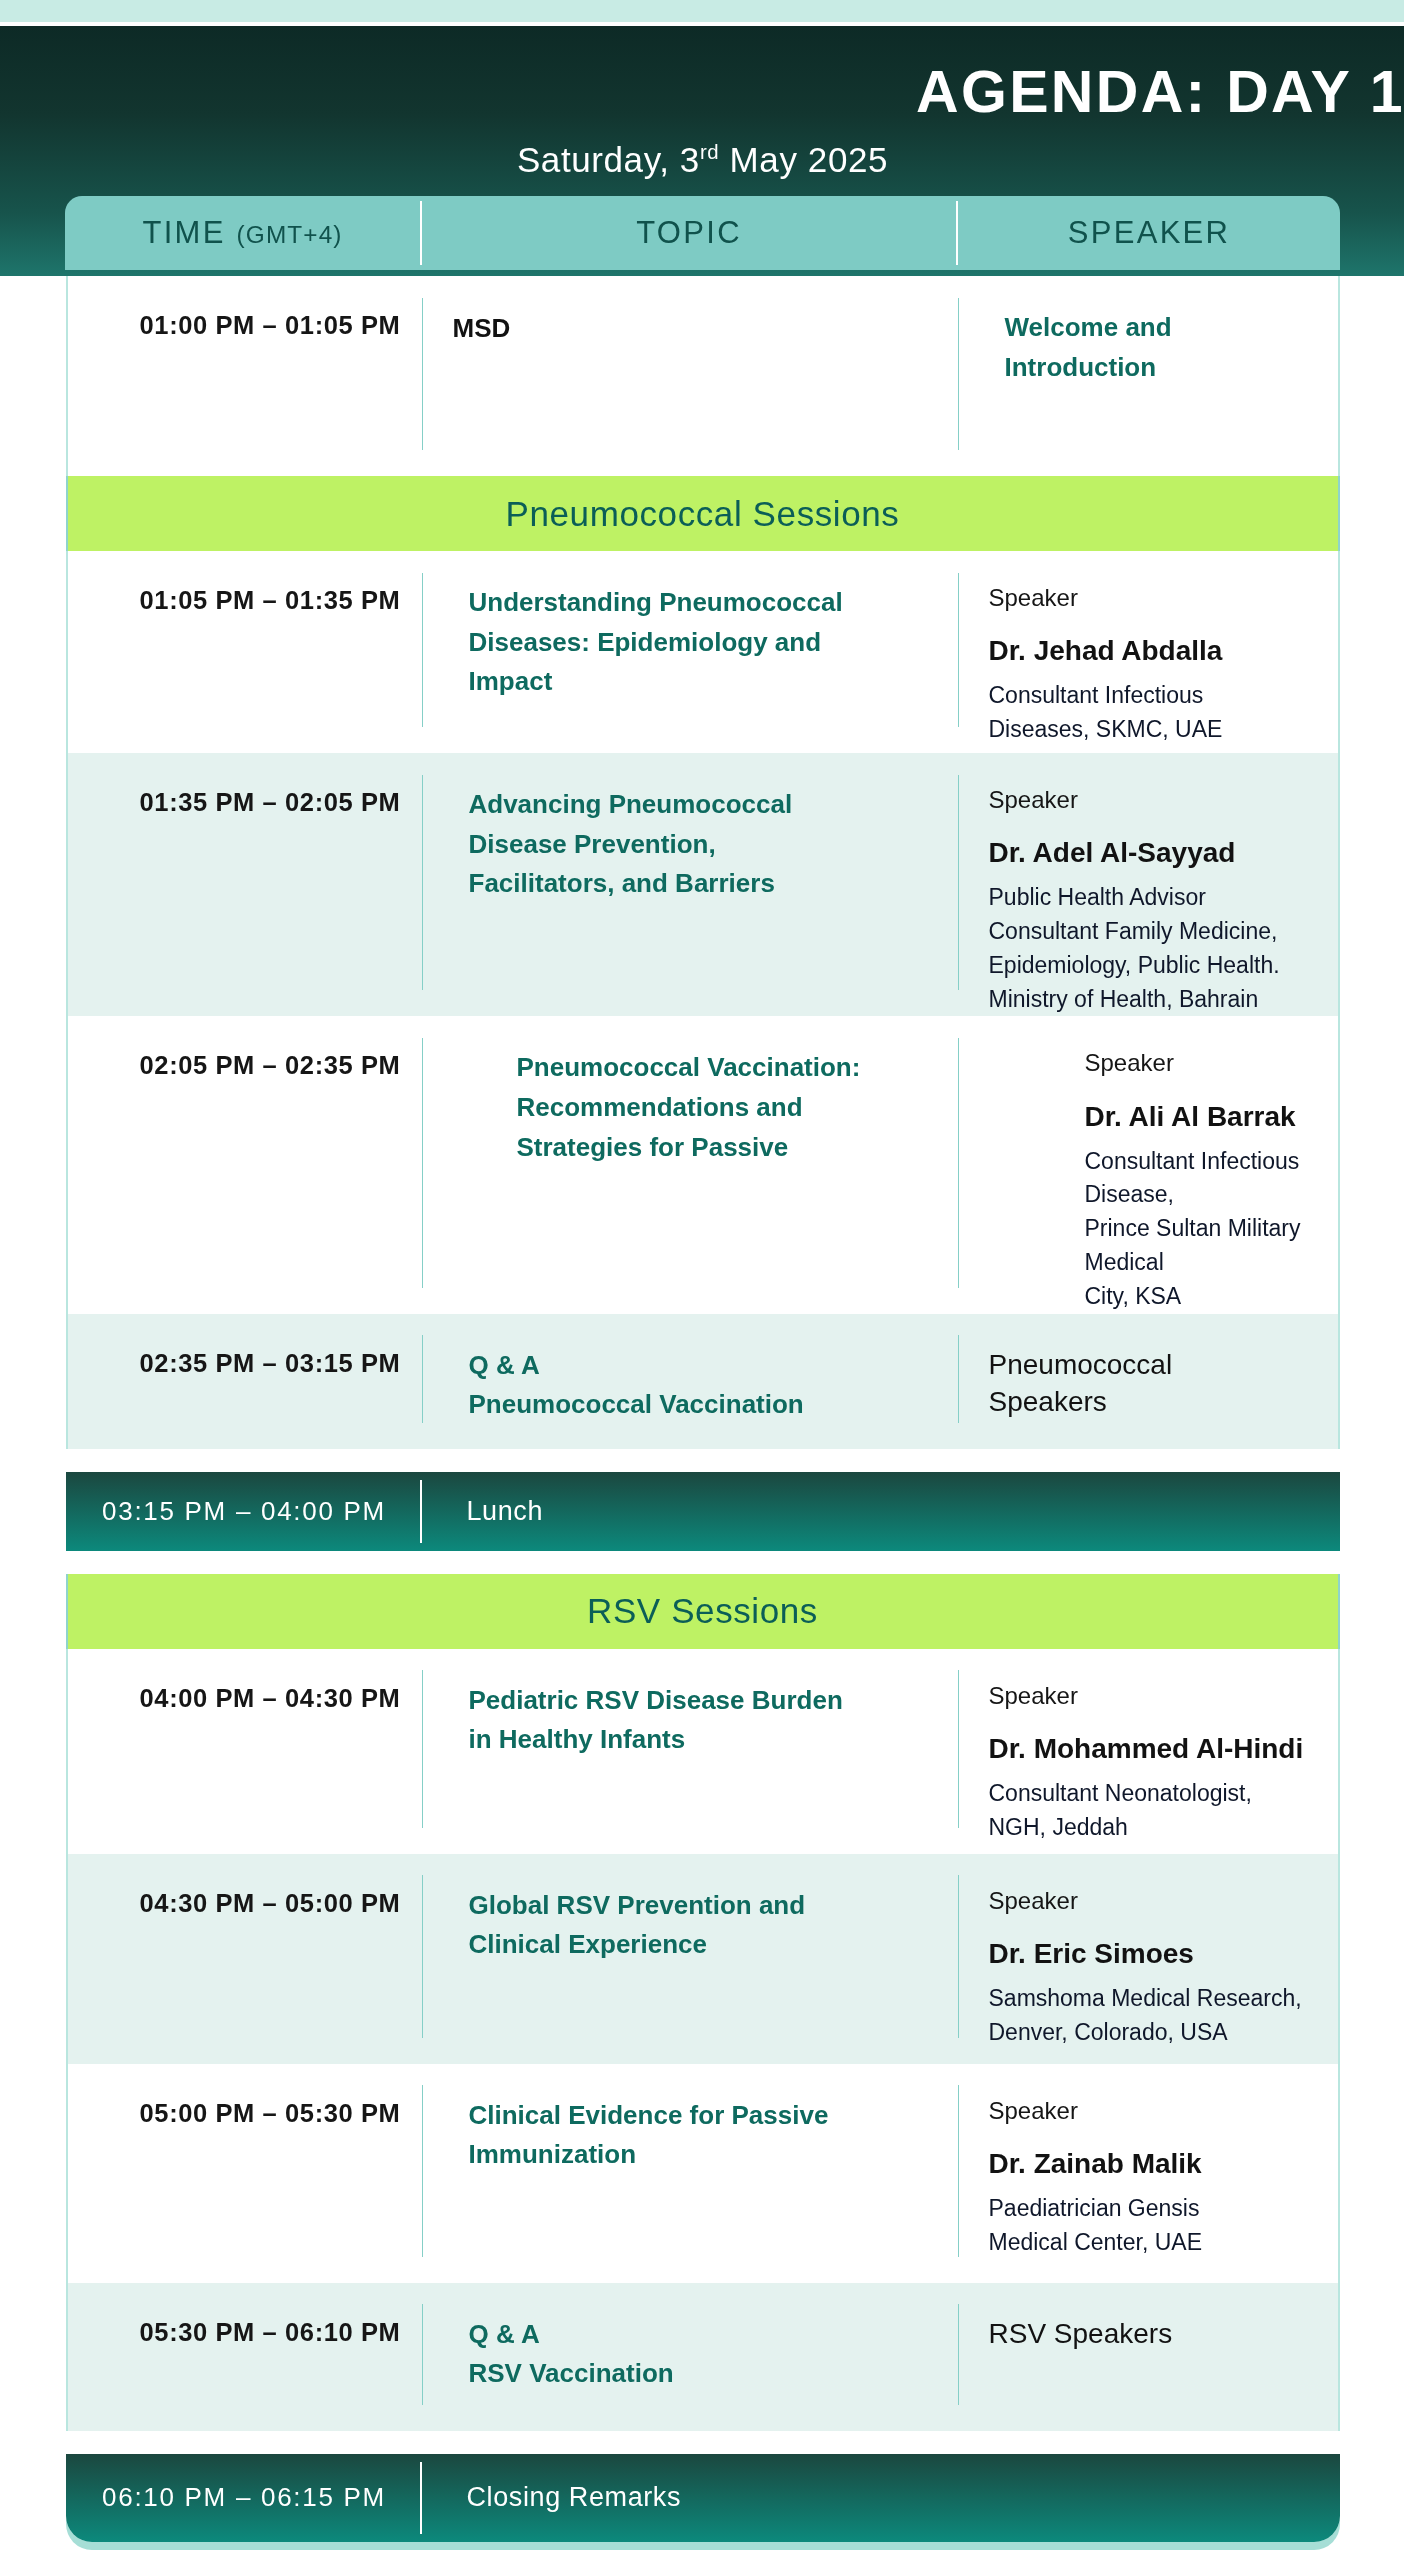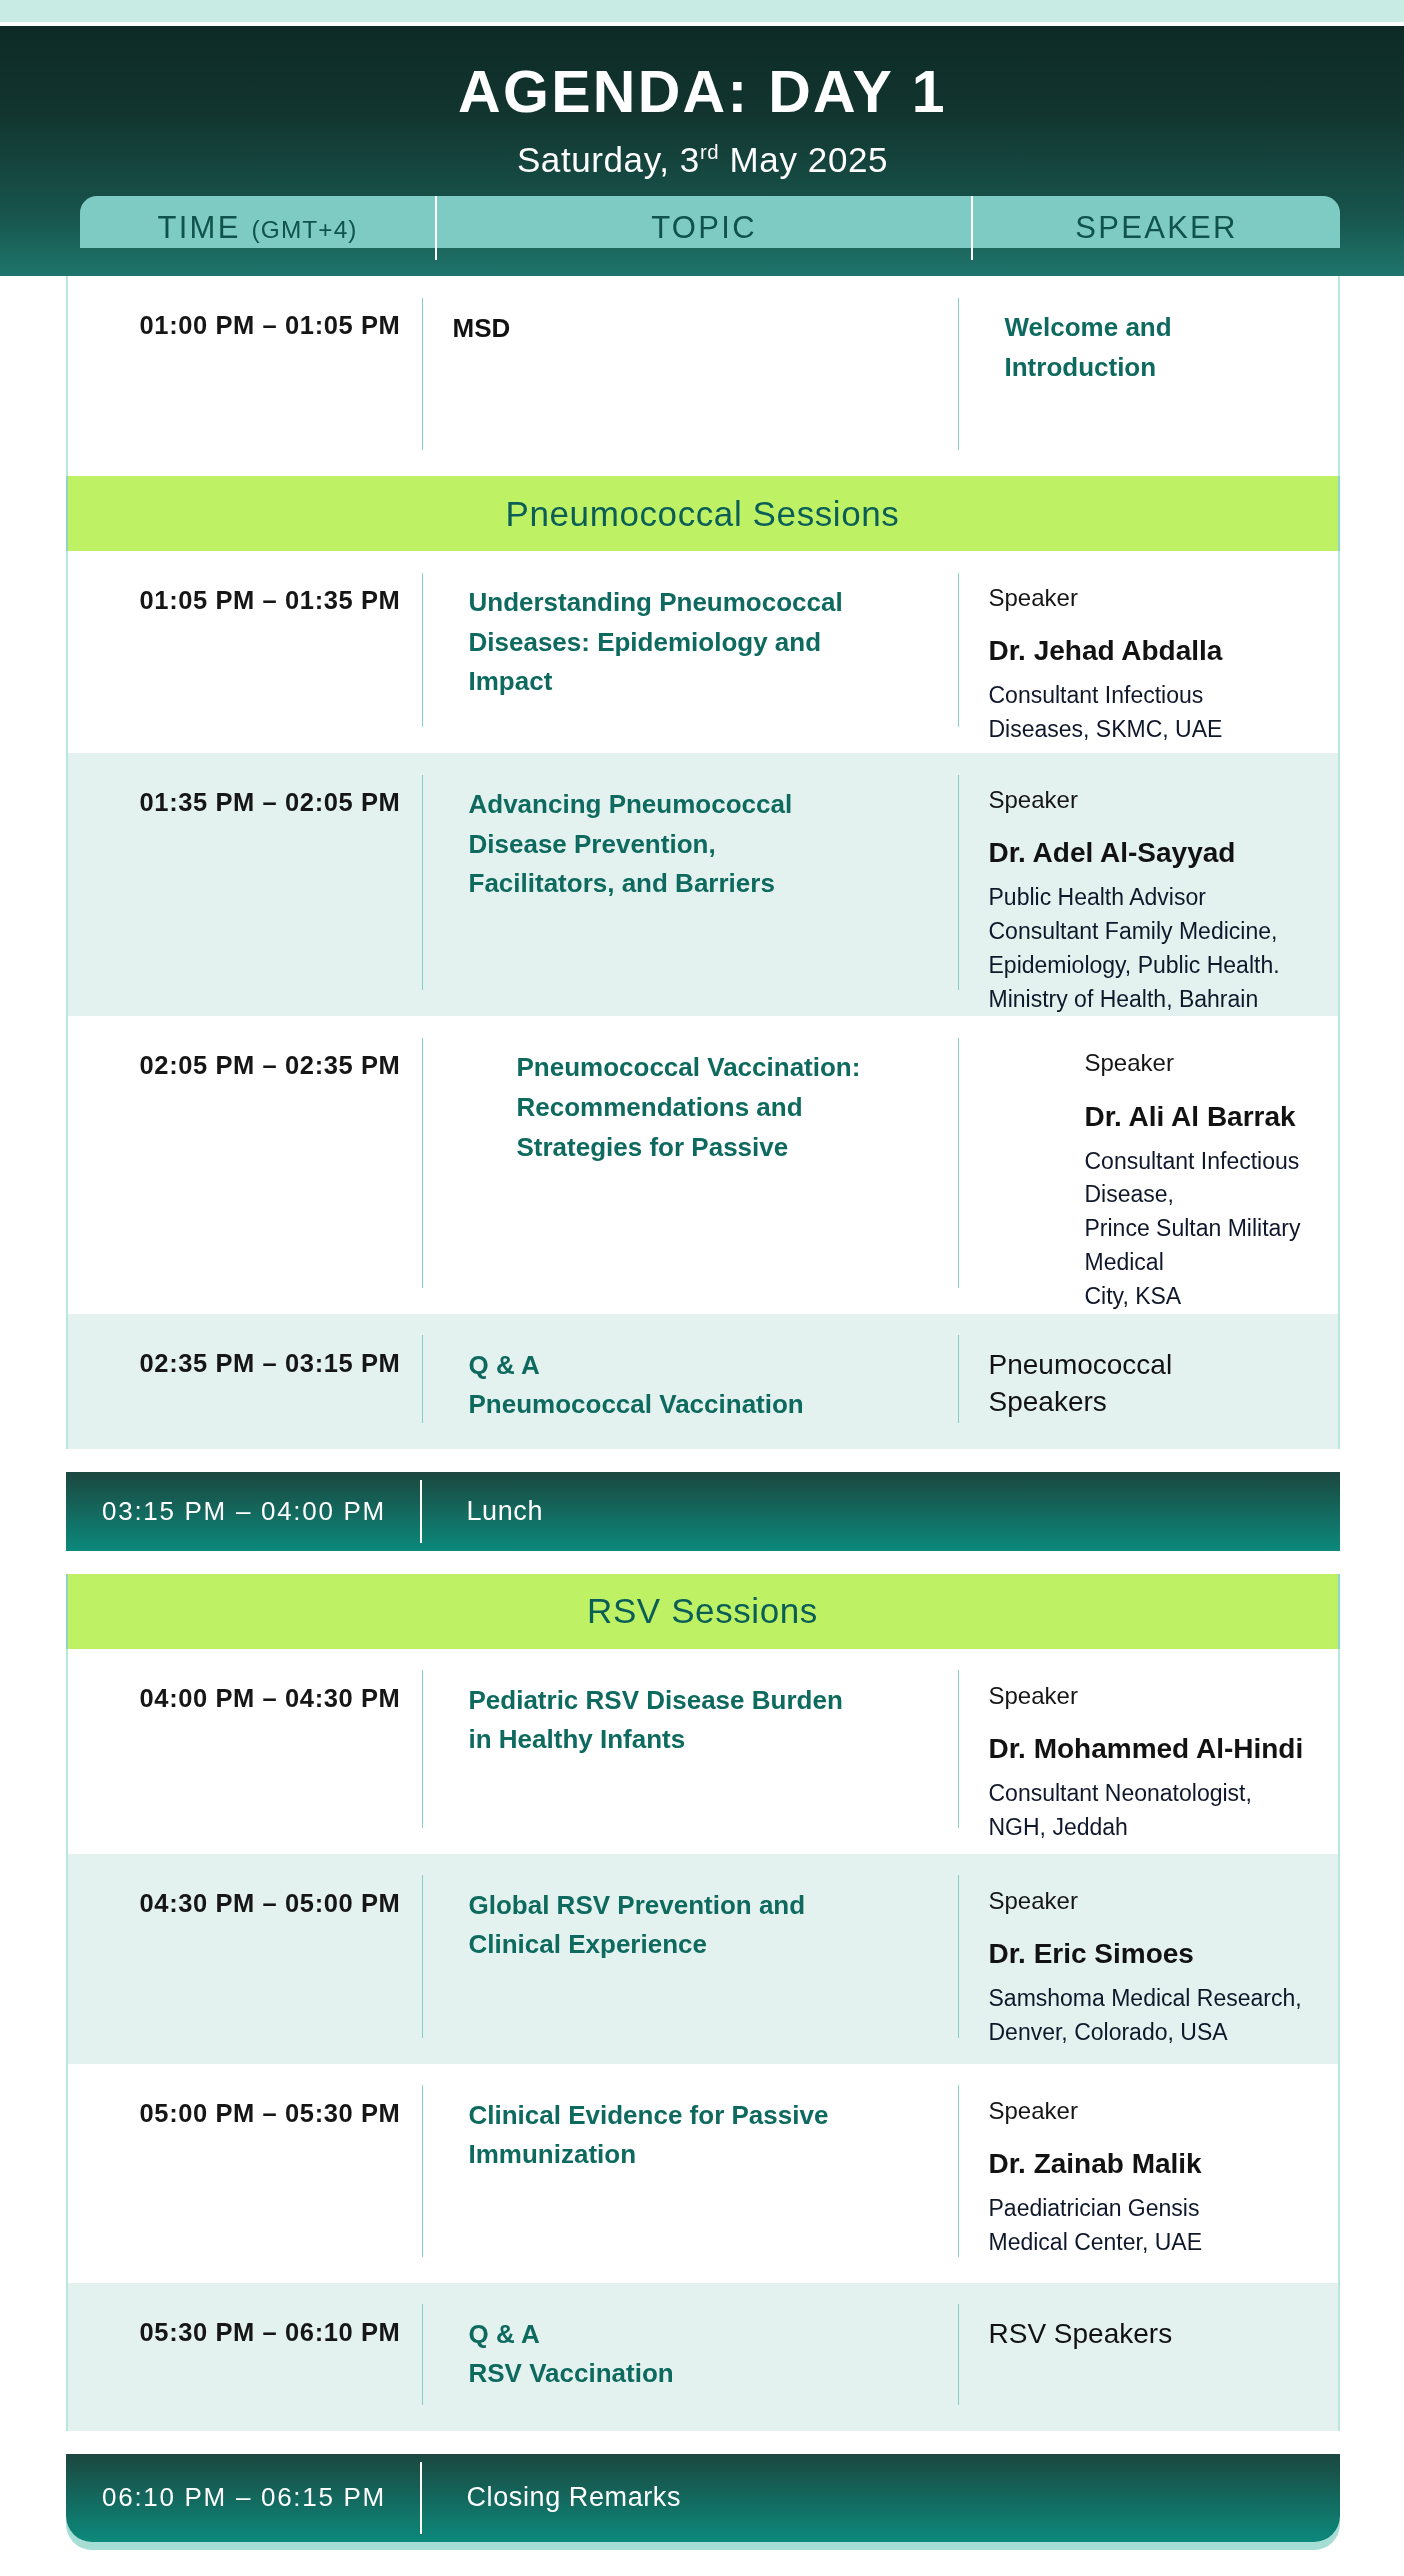--- a/index.html
+++ b/index.html
@@ -9,31 +9,31 @@
 
   .top-strip { height:21.6px; background:#c8ebe4; }
   .top-gap { height:4.5px; background:#ffffff; }
 
   .hero {
     height:250px;
     background: linear-gradient(180deg, #0d2a26 0%, #12352f 35%, #17544c 75%, #1e756b 100%);
     position:relative;
   }
   .hero-title {
-    text-align:center; color:#ffffff; font-weight:700;
+    text-align:right; color:#ffffff; font-weight:700;
     font-size:59px; letter-spacing:2.3px; padding-top:32px;
   }
   .hero-sub {
     text-align:center; color:#ffffff; font-weight:400;
     font-size:35px; margin-top:13.6px; letter-spacing:0.6px;
   }
   .hero-sub sup { font-size:20.4px; vertical-align:super; }
 
   .band-header {
-    position:absolute; left:80px; right:65px; top:170px; height:52px;
+    position:absolute; left:65px; right:65px; top:170px; height:74px;
     background:#7ecbc4; border-radius:17px 17px 0 0;
     display:grid; grid-template-columns:357px 536px auto;
     align-items:center;
   }
   .hb-col { text-align:center; color:#10524c; font-size:31px; letter-spacing:2.3px; }
   .hb-col.sep { border-right:2.8px solid #ffffff; height:64px; line-height:64px; }
   .hb-small { font-size:24.4px; letter-spacing:1.1px; }
 
   .container { width:1274px; margin:0 auto; position:relative; }
 

